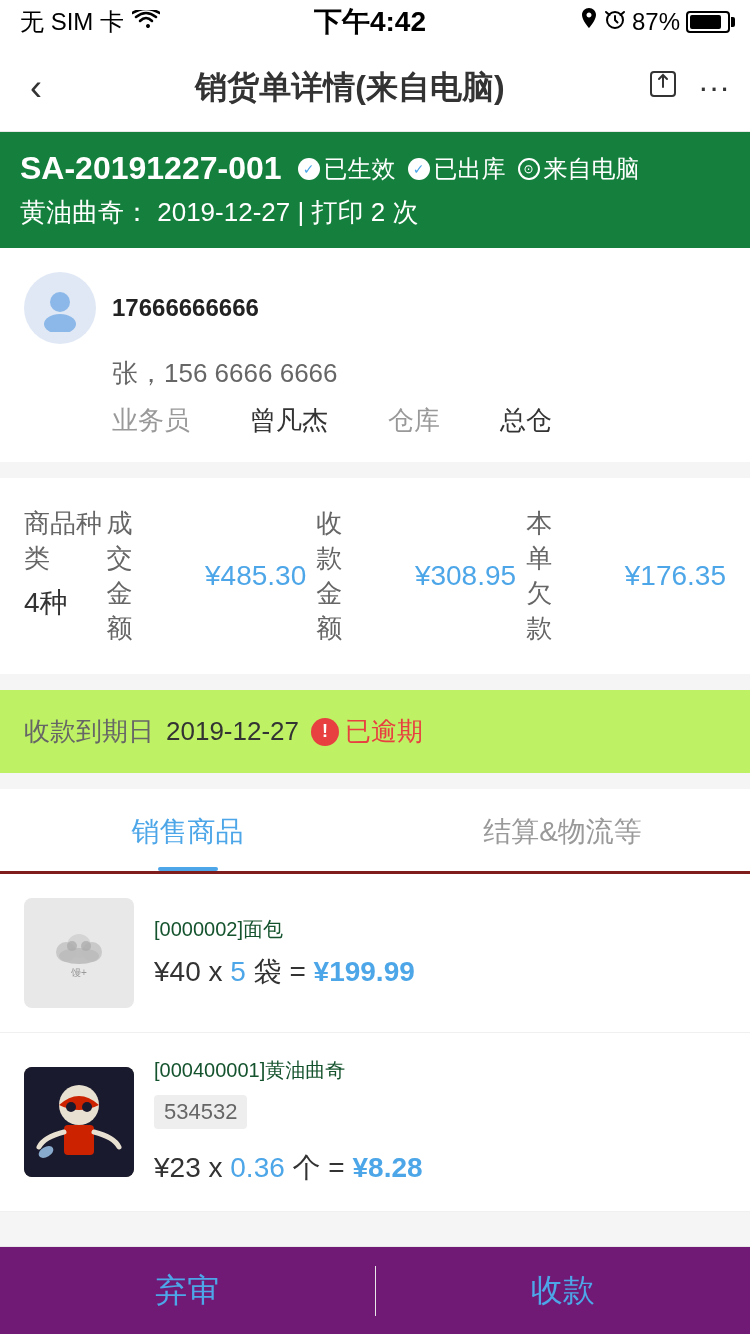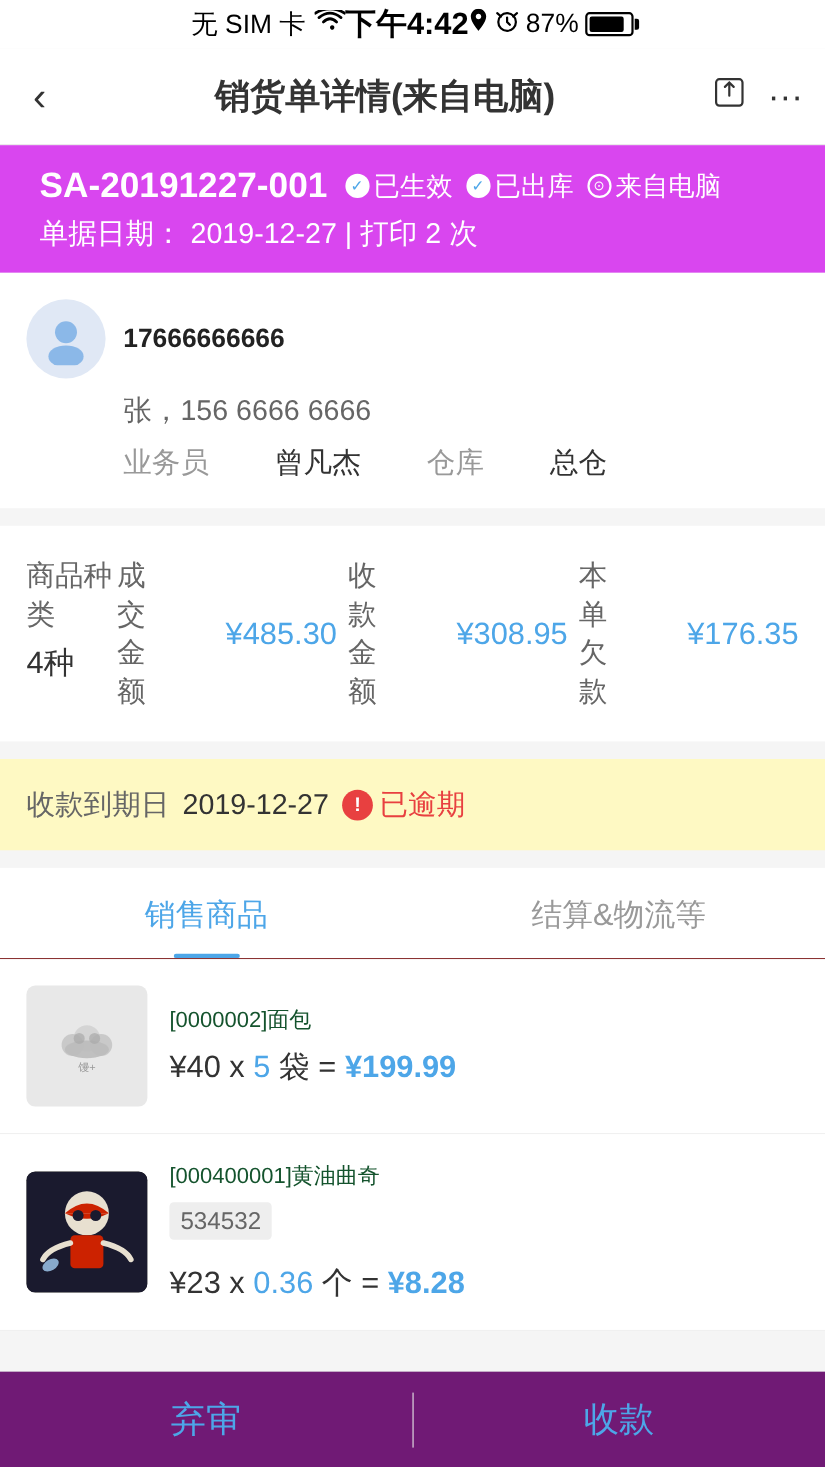--- a/index.html
+++ b/index.html
@@ -13,21 +13,21 @@
       color: #333;
     }
 
     
     .status-bar {
       width: 750px;
       height: 44px;
       background: #fff;
       display: flex;
       align-items: center;
-      justify-content: center;
+      justify-content: space-between;
       padding: 0 20px;
       font-size: 24px;
       color: #000;
     }
     .status-left { display: flex; align-items: center; gap: 8px; }
     .status-center { font-size: 28px; font-weight: 600; }
     .status-right { display: flex; align-items: center; gap: 6px; font-size: 24px; }
     .battery-icon {
       width: 44px; height: 22px;
       border: 2px solid #000;
@@ -83,22 +83,22 @@
       gap: 20px;
     }
     .nav-icon {
       font-size: 32px;
       color: #333;
       cursor: pointer;
     }
 
     
     .header-banner {
-      background: #d946ef;
-      padding: 18px 36px;
+      background: #15803d;
+      padding: 18px 20px;
       width: 750px;
     }
     .header-row1 {
       display: flex;
       align-items: center;
       gap: 16px;
       margin-bottom: 8px;
     }
     .order-number {
       font-size: 32px;
@@ -226,21 +226,21 @@
     .stats-row {
       display: flex;
       align-items: center;
       gap: 20px;
     }
     .stats-row-label { font-size: 26px; color: #666; }
     .stats-row-value { font-size: 28px; color: #4da6e8; font-weight: 500; min-width: 130px; text-align: right; }
 
     
     .due-section {
-      background: #fef9c3;
+      background: #bef264;
       padding: 24px;
       margin-bottom: 16px;
       display: flex;
       align-items: center;
       gap: 12px;
     }
     .due-label { font-size: 26px; color: #666; }
     .due-date { font-size: 26px; color: #333; }
     .overdue-tag {
       display: flex;
@@ -262,21 +262,21 @@
       font-weight: bold;
     }
 
     
     .tabs-section {
       background: #fff;
       margin-bottom: 0;
     }
     .tabs-row {
       display: flex;
-      border-bottom: 1px solid #7f1d1d;
+      border-bottom: 3px solid #7f1d1d;
     }
     .tab-item {
       flex: 1;
       text-align: center;
       padding: 24px 0 20px;
       font-size: 28px;
       color: #999;
       cursor: pointer;
       position: relative;
     }
@@ -445,21 +445,21 @@
         <span class="check-icon">✓</span>
         <span>已出库</span>
       </span>
       <span class="status-tag-partial">
         <span class="clock-icon">⊙</span>
         <span>来自电脑</span>
       </span>
     </div>
   </div>
   <div class="header-row2">
-    <span>单据日期：</span>
+    <span>黄油曲奇：</span>
     <span>2019-12-27</span>
     <span>| 打印</span>
     <span>2</span>
     <span>次</span>
   </div>
 </div>
 
 <div class="customer-section">
   <div class="customer-row">
     <div class="avatar">

